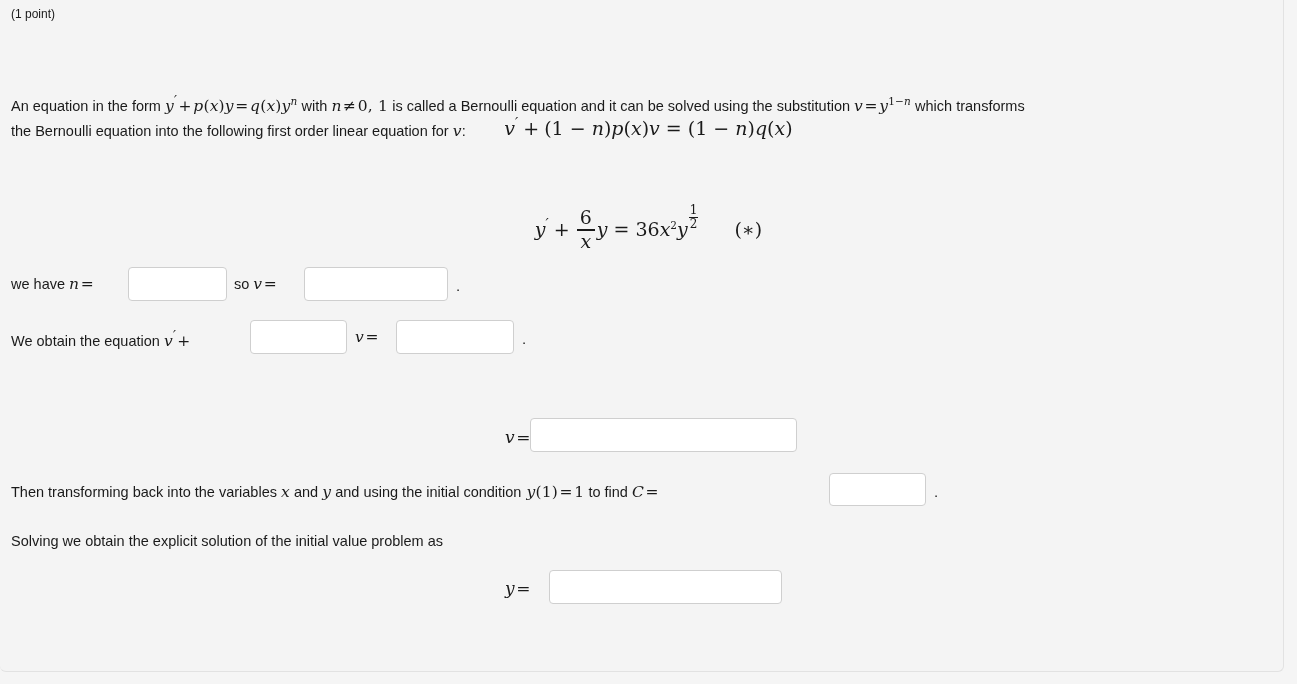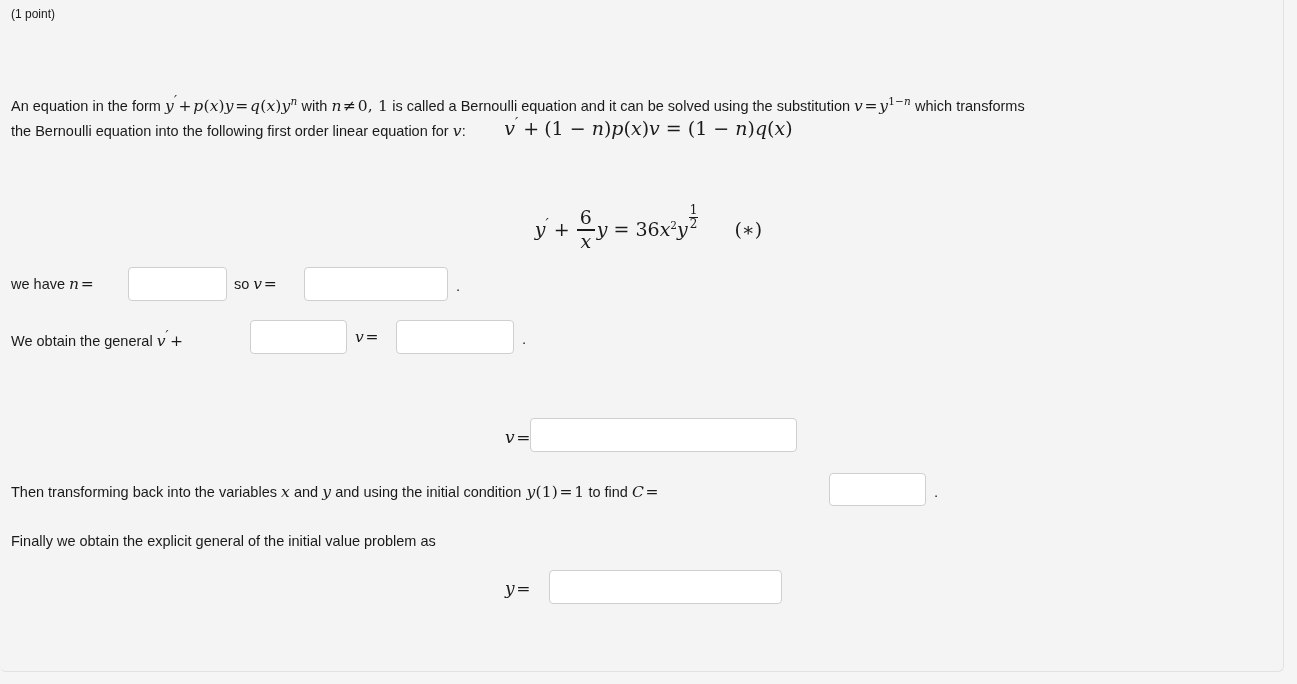--- a/index.html
+++ b/index.html
@@ -205,41 +205,41 @@
     <span>we have </span><span class="mth">n</span><span class="op">=</span>
   </div>
   <input class="ansbox" type="text" style="left: 128px; top: 267px; width: 99px; height: 34px;" placeholder="">
   <div class="inline-txt" style="left:234px; top:275px;">
     <span>so </span><span class="mth">v</span><span class="op">=</span>
   </div>
   <input class="ansbox" type="text" style="left: 304px; top: 267px; width: 144px; height: 34px;" placeholder="">
   <div class="dot" style="left:456px; top:277px;">.</div>
 
   <div class="inline-txt" style="left:11px; top:328px;">
-    <span>We obtain the general </span><span class="mth">v</span><span class="prime">′</span><span class="op">+</span>
+    <span>We obtain the equation </span><span class="mth">v</span><span class="prime">′</span><span class="op">+</span>
   </div>
   <input class="ansbox" type="text" style="left: 250px; top: 320px; width: 97px; height: 34px;" placeholder="">
   <div class="inline-txt" style="left:355px; top:328px;">
     <span class="mth">v</span><span class="op">=</span>
   </div>
   <input class="ansbox" type="text" style="left: 396px; top: 320px; width: 118px; height: 34px;" placeholder="">
   <div class="dot" style="left:522px; top:330px;">.</div>
 
 
   <div class="inline-txt" style="left:505px; top:427px;">
     <span class="mth" style="font-size:17px;">v</span><span class="op" style="font-size:17px;">=</span>
   </div>
   <input class="ansbox" type="text" style="left: 530px; top: 418px; width: 267px; height: 34px;" placeholder="">
 
   <div class="para" style="left:11px; top:480px;">
     <span>Then transforming back into the variables </span><span class="mth">x</span><span> and </span><span class="mth">y</span><span> and using the </span><span class="bold">initial condition</span><span class="mth">&nbsp;<span class="mth">y</span><span class="mth-up">(1)</span><span class="op">=</span><span class="mth-up">1</span></span><span> to find </span><span class="mth">C</span><span class="op">=</span>
   </div>
   <input class="ansbox" type="text" style="left: 829px; top: 473px; width: 97px; height: 33px;" placeholder="">
   <div class="dot" style="left:934px; top:483px;">.</div>
 
-  <div class="para" style="left:11px; top:529px;">Finally we obtain the explicit general of the initial value problem as</div>
+  <div class="para" style="left:11px; top:529px;">Solving we obtain the explicit solution of the initial value problem as</div>
 
   <div class="inline-txt" style="left:505px; top:578px;">
     <span class="mth" style="font-size:17px;">y</span><span class="op" style="font-size:17px;">=</span>
   </div>
   <input class="ansbox" type="text" style="left: 549px; top: 570px; width: 233px; height: 34px;" placeholder="">
 
 </div>
 
 </body></html>

